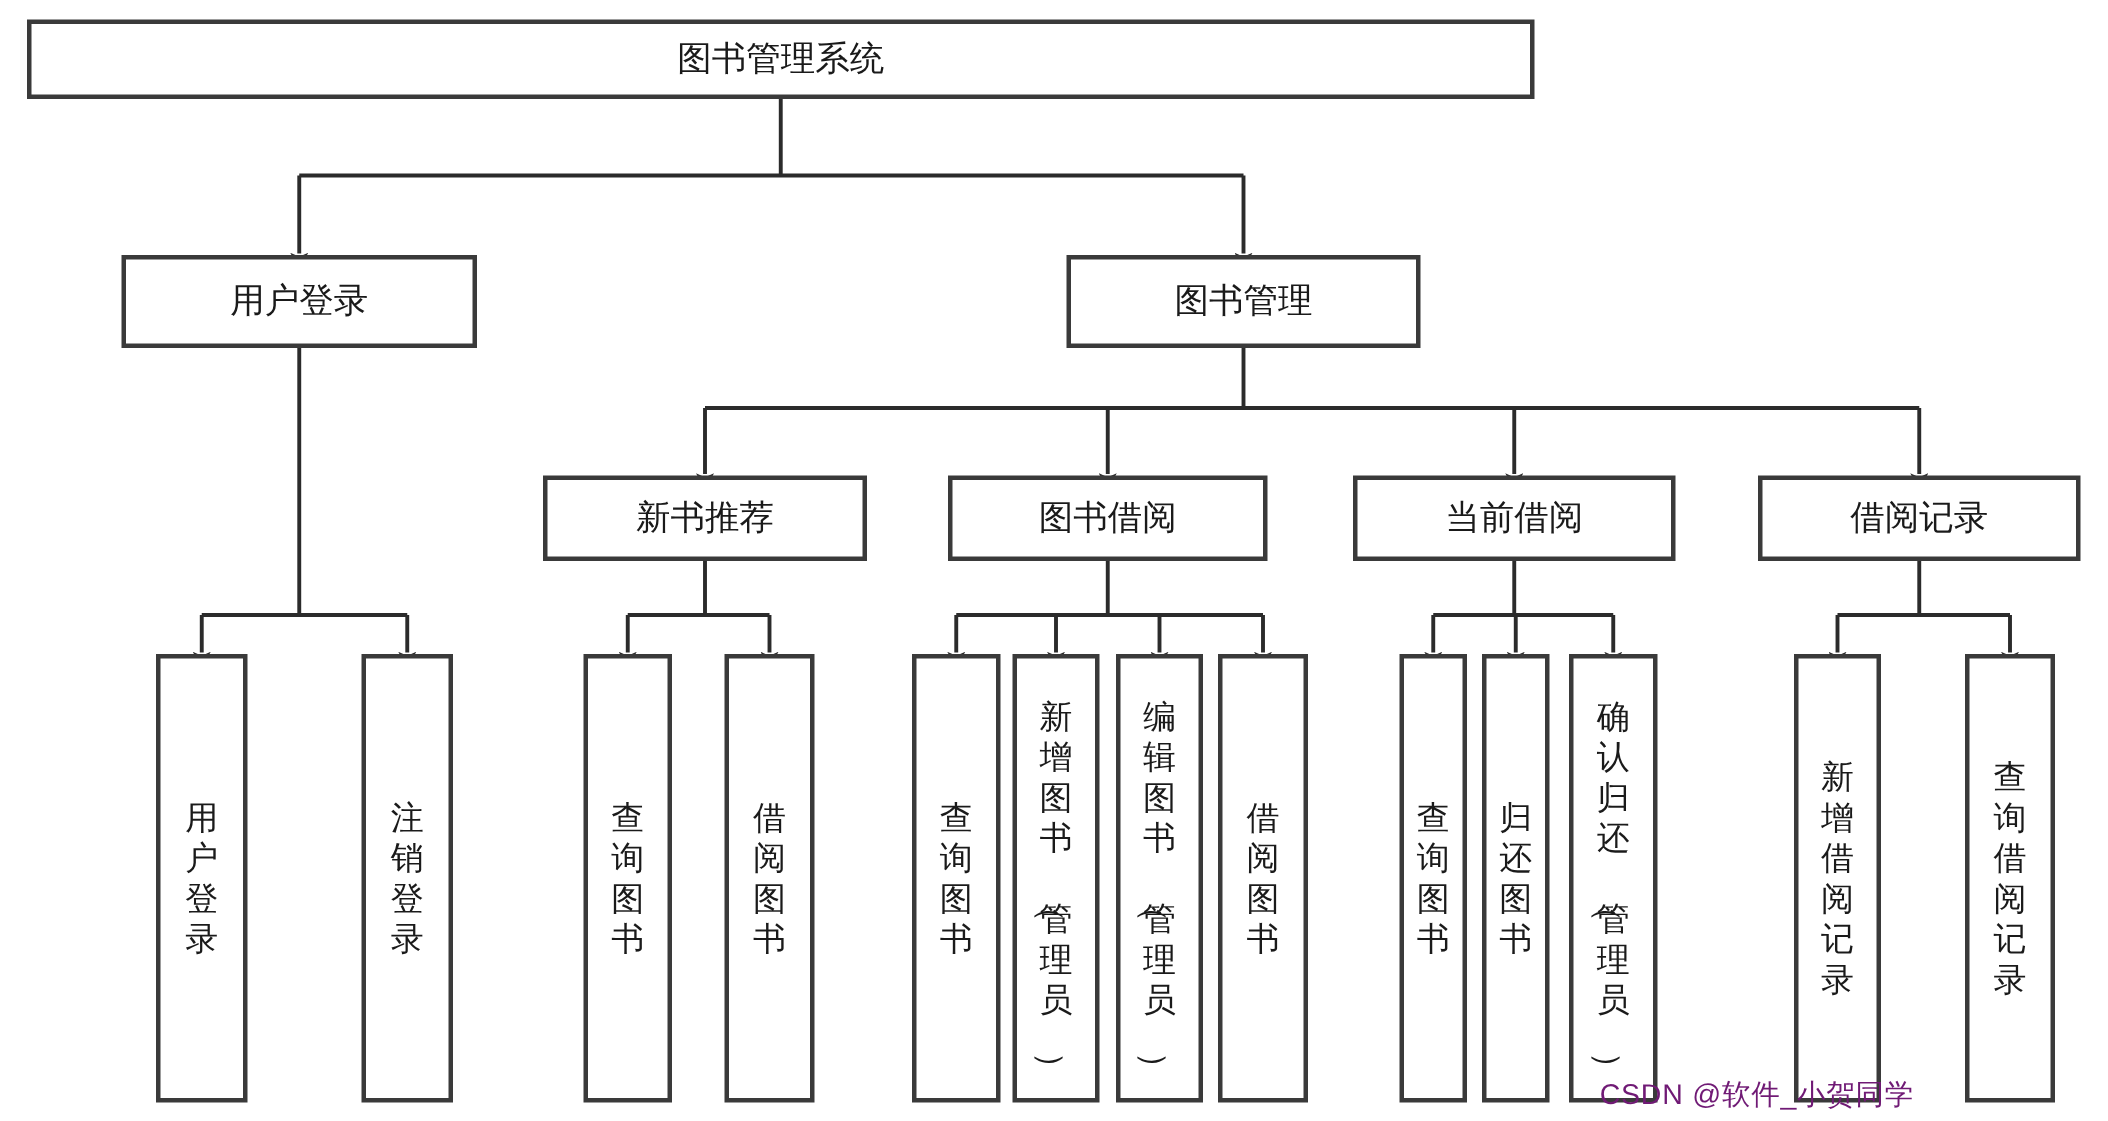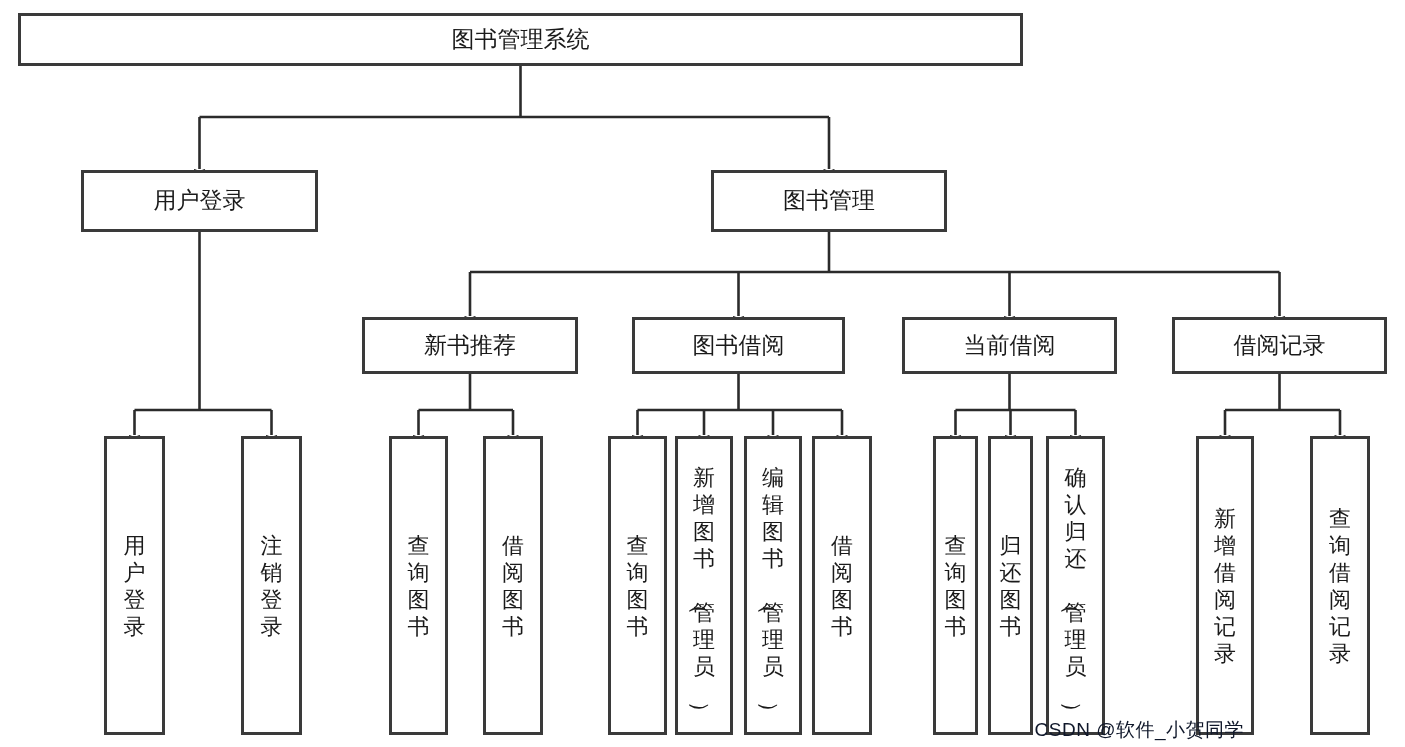--- a/index.html
+++ b/index.html
@@ -1,21 +1,21 @@
 <!DOCTYPE html>
 <html><head>
 <meta charset="utf-8">
 <style>
   html,body{margin:0;padding:0;background:#ffffff;}
   body{
     width:1405px;height:747px;overflow:hidden;
     font-family:"Liberation Sans","DejaVu Sans",sans-serif;
     -webkit-font-smoothing:antialiased;
   }
-  #diagram-root{position:relative;width:1252px;height:747px;background:#fff;}
+  #diagram-root{position:relative;width:1252px;height:747px;background:#fff;padding-left:32px;}
   svg#tree{position:absolute;left:0;top:0;width:1405px;height:747px;display:block;}
   .node-box{
     fill:#ffffff;
     stroke:#3a3a3a;
     stroke-width:3;
   }
   .connector{
     stroke:#2b2b2b;
     stroke-width:2.6;
     fill:none;
@@ -34,21 +34,21 @@
     font-size:22px;
     fill:#1a1a1a;
     text-anchor:middle;
   }
   .watermark{
     position:absolute;
     right:8px;
     bottom:4px;
     font-family:"Liberation Sans","DejaVu Sans",sans-serif;
     font-size:19px;
-    color:#0f172a;
+    color:#701a75;
     letter-spacing:0.5px;
     white-space:nowrap;
     user-select:none;
   }
 </style>
 </head>
 <body>
 
 <div id="diagram-root">
   <svg id="tree" viewBox="0 0 1405 747">

